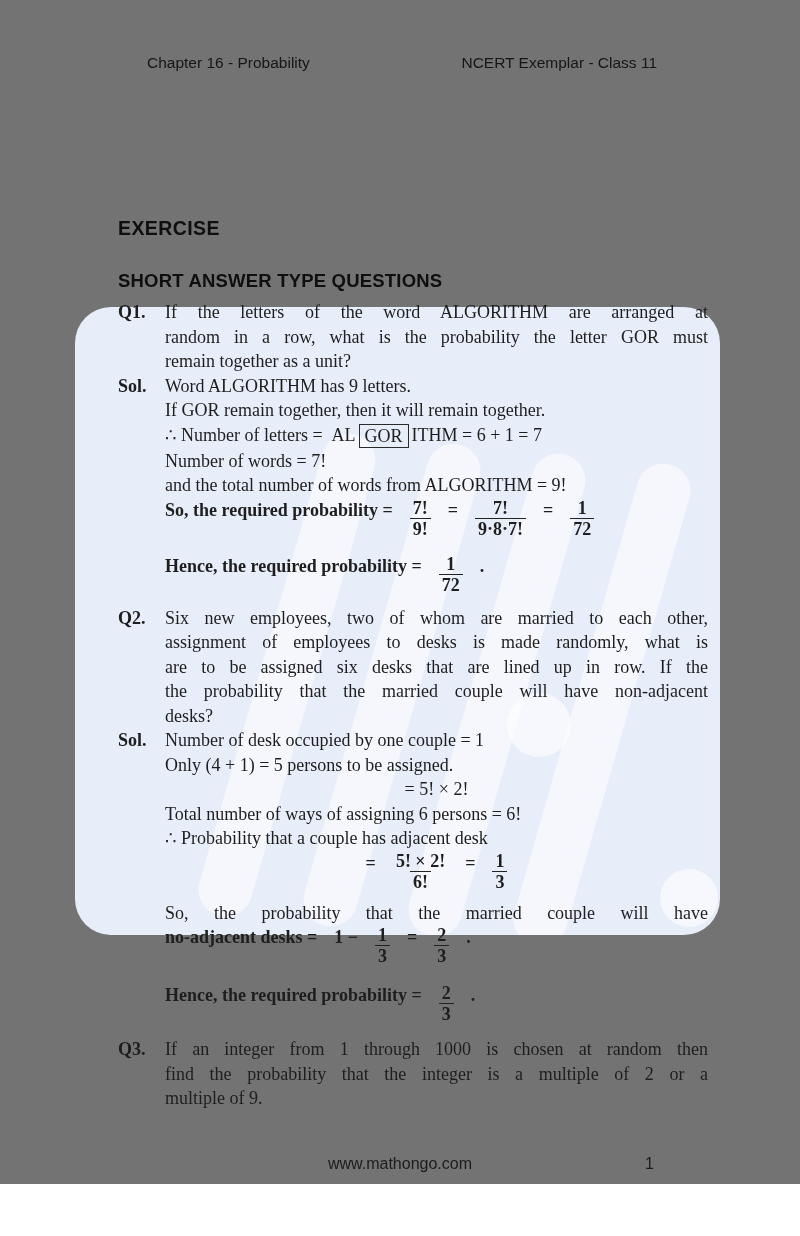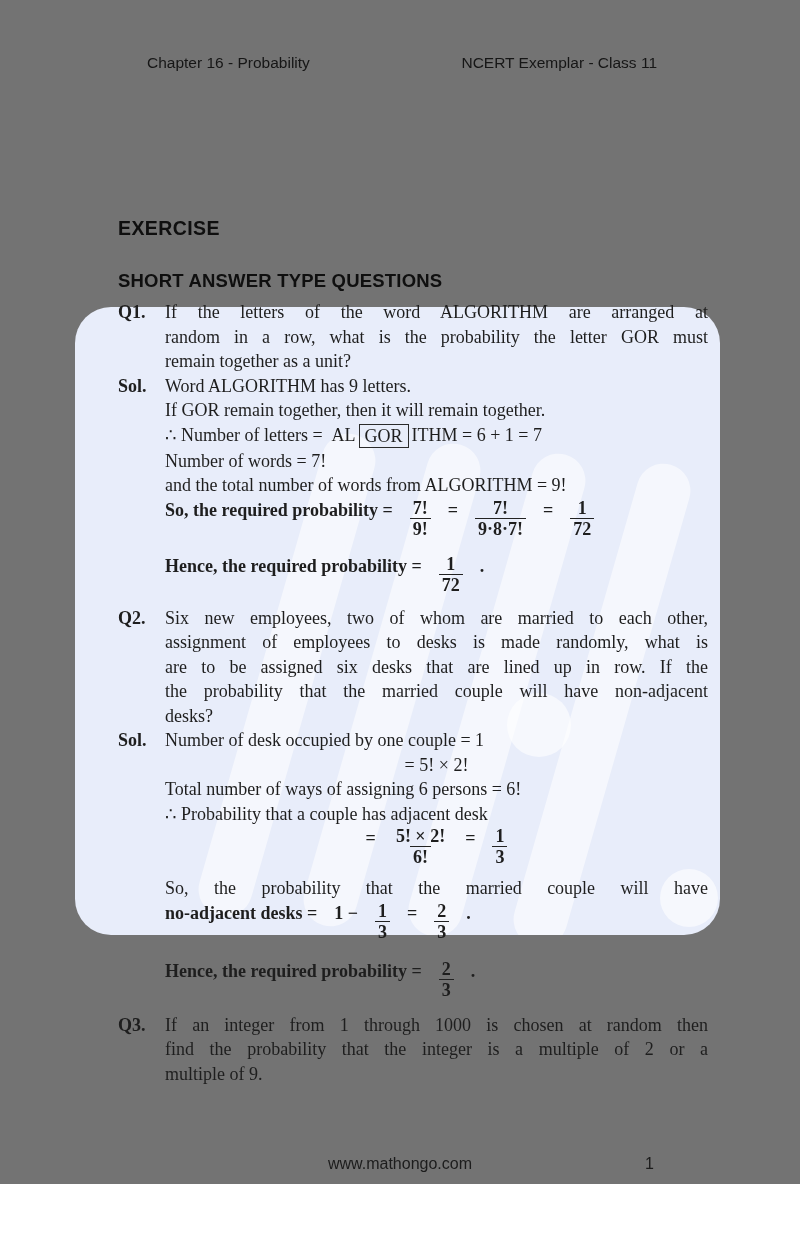--- a/index.html
+++ b/index.html
@@ -162,20 +162,21 @@
         <div class="jfull">are to be assigned six desks that are lined up in row. If the</div>
         <div class="jfull">the probability that the married couple will have non-adjacent</div>
         <div class="tline">desks?</div>
       </div>
     </div>
 
     <div class="qrow">
       <div class="qlabel">Sol.</div>
       <div class="qbody">
         <div class="tline">Number of desk occupied by one couple = 1</div>
+        <div class="tline">Only (4 + 1) = 5 persons to be assigned.</div>
         <div class="tline ctr">= 5! × 2!</div>
         <div class="tline">Total number of ways of assigning 6 persons = 6!</div>
         <div class="tline">∴ Probability that a couple has adjacent desk</div>
 
         <div class="mline center">
           <span>=</span>
           <span class="frac">
             <span class="fnum">5! × 2!</span>
             <span class="fden">6!</span>
           </span>

